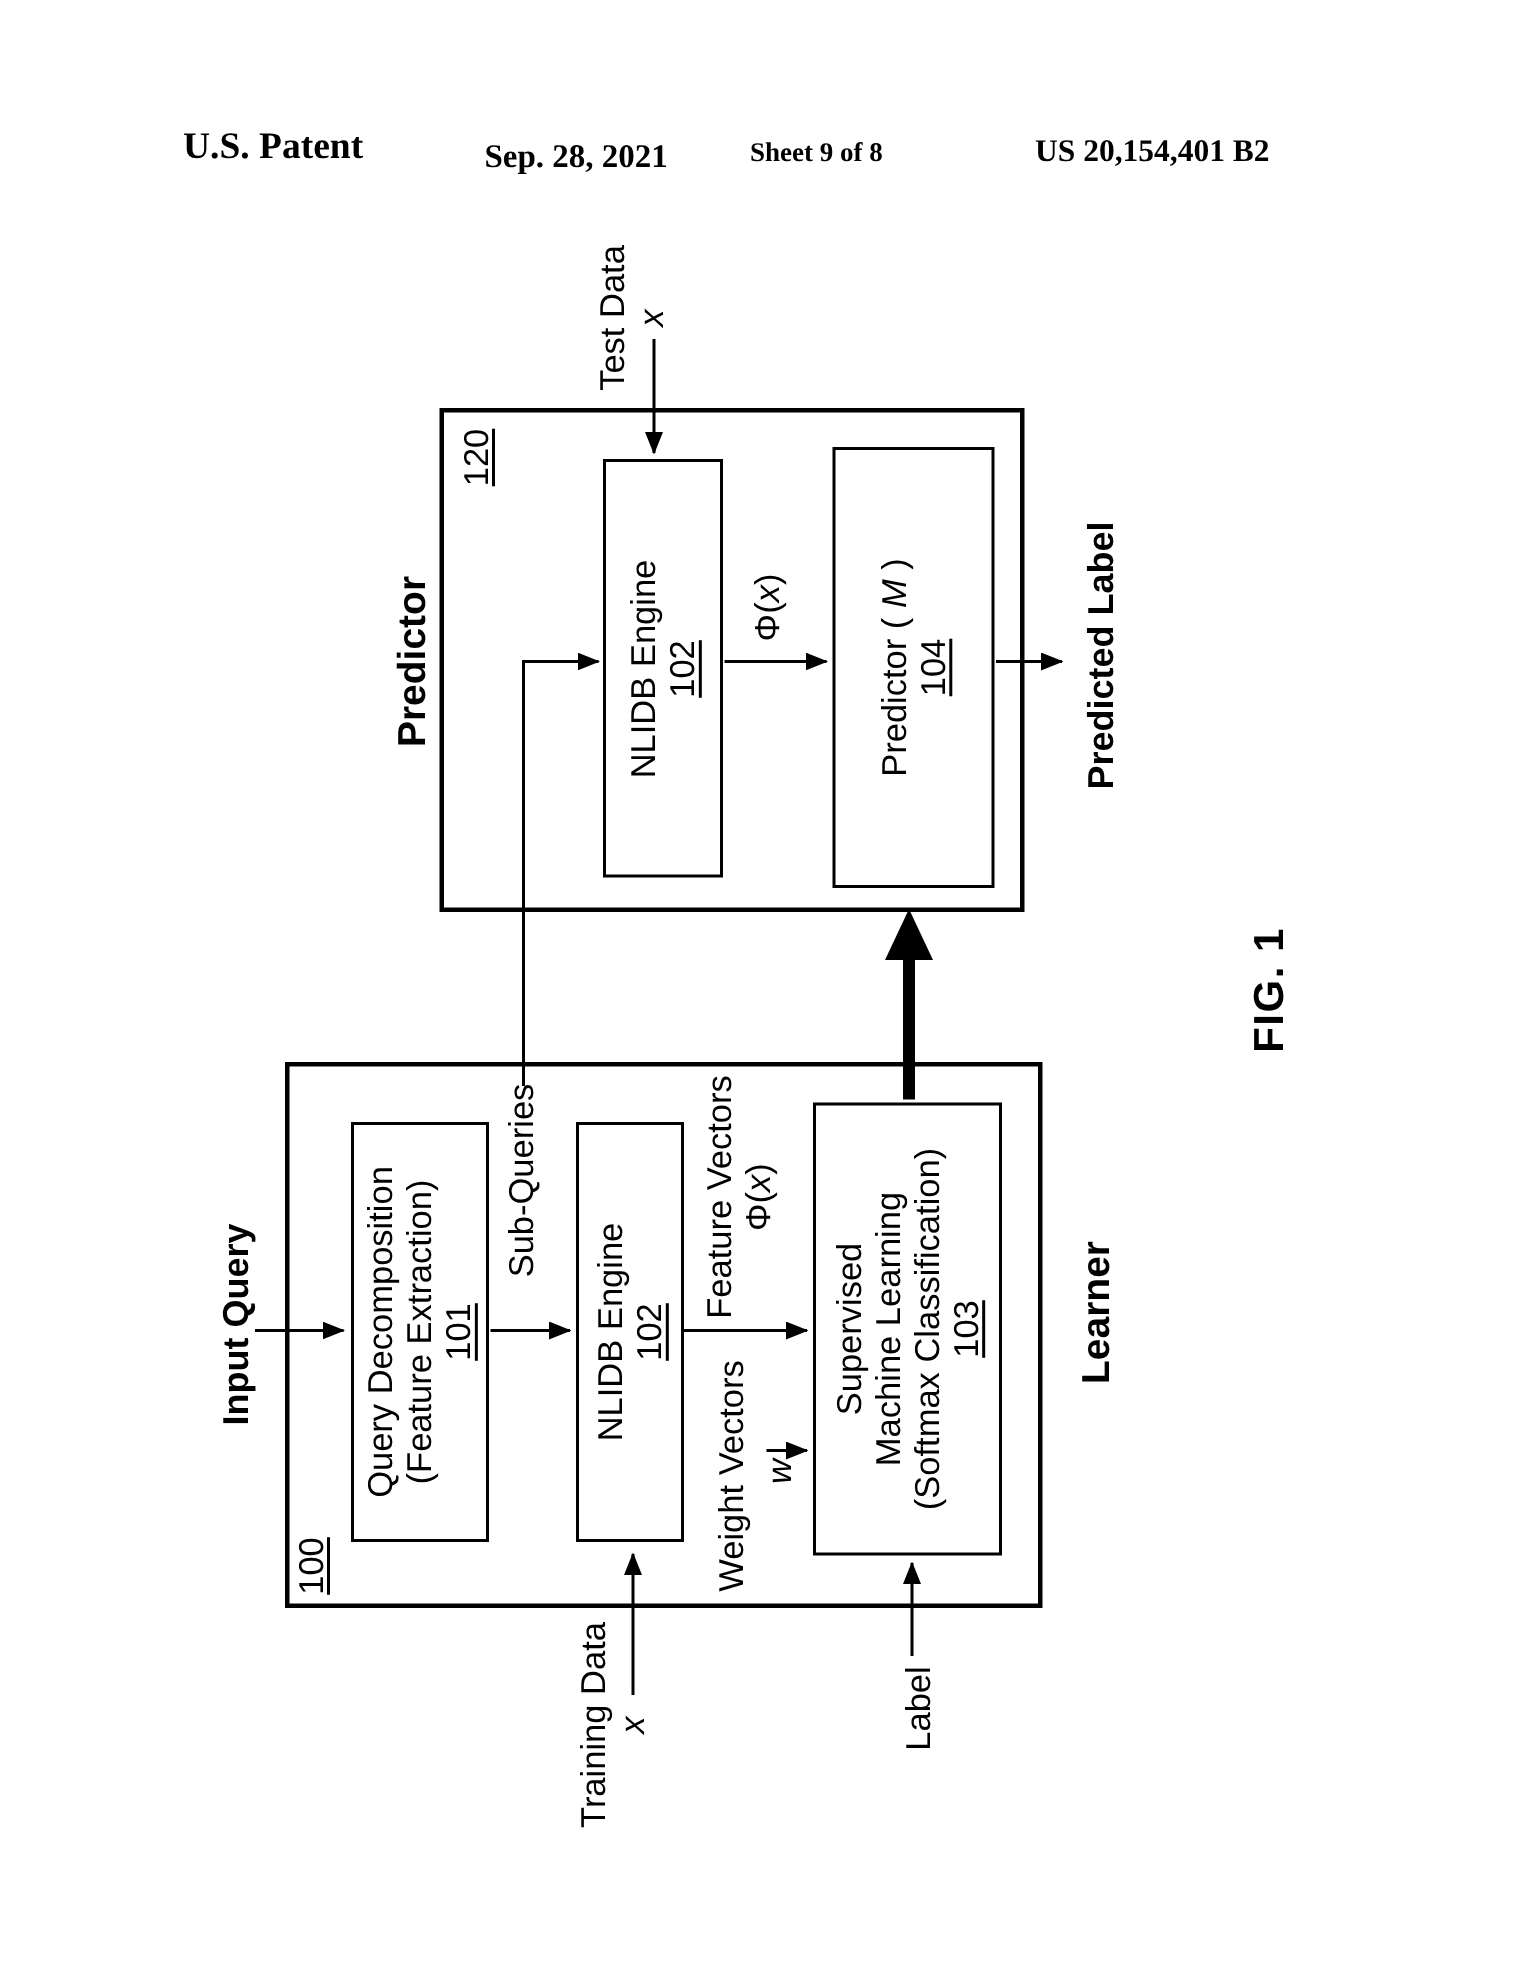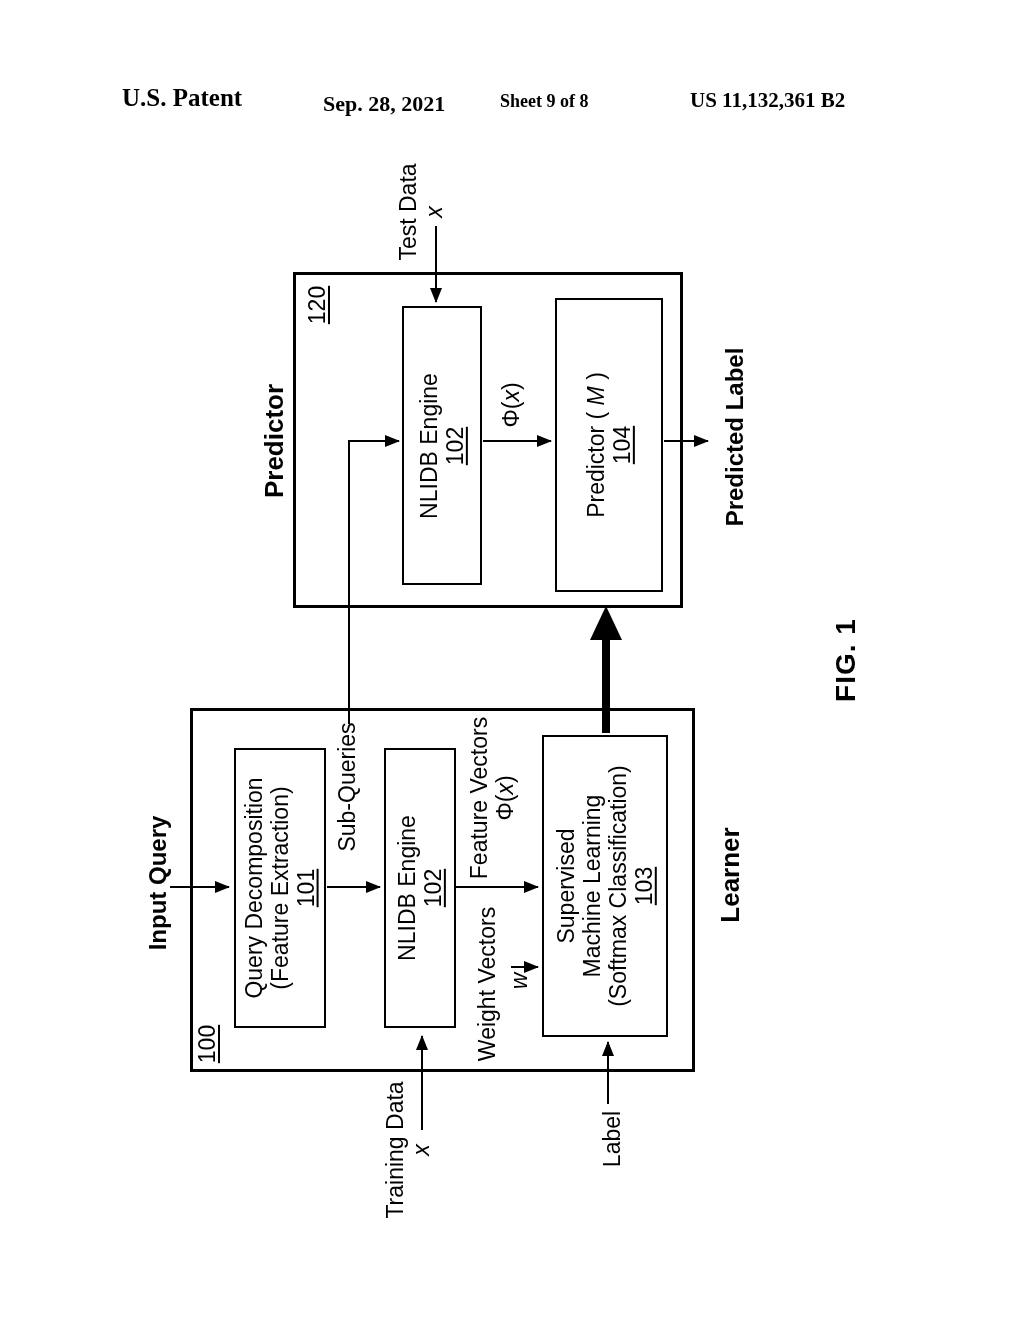--- a/index.html
+++ b/index.html
@@ -32,21 +32,21 @@
   svg.overlay{position:absolute;left:0;top:0;pointer-events:none;}
 </style>
 </head>
 <body>
 
 <div class="page">
 
   <div class="hdr" style="left:122px;top:84px;font-size:25px;">U.S. Patent</div>
   <div class="hdr" style="left:323px;top:91px;font-size:22px;">Sep. 28, 2021</div>
   <div class="hdr" style="left:500px;top:91px;font-size:18px;">Sheet 9 of 8</div>
-  <div class="hdr" style="left:690px;top:88px;font-size:21px;">US 11,132,361 B2</div>
+  <div class="hdr" style="left:690px;top:88px;font-size:21px;">US 20,154,401 B2</div>
 
   <div class="box outer" style="left:293px;top:272px;width:390px;height:336px;"></div>
 
   <div class="vtext ref" style="left:317px;top:305px;">120</div>
   <div class="vtext big" style="left:274px;top:441px;">Predictor</div>
 
   <div class="vtext" style="left:421px;top:212px;">
     <div>Test Data</div>
     <div><i>x</i></div>
   </div>

